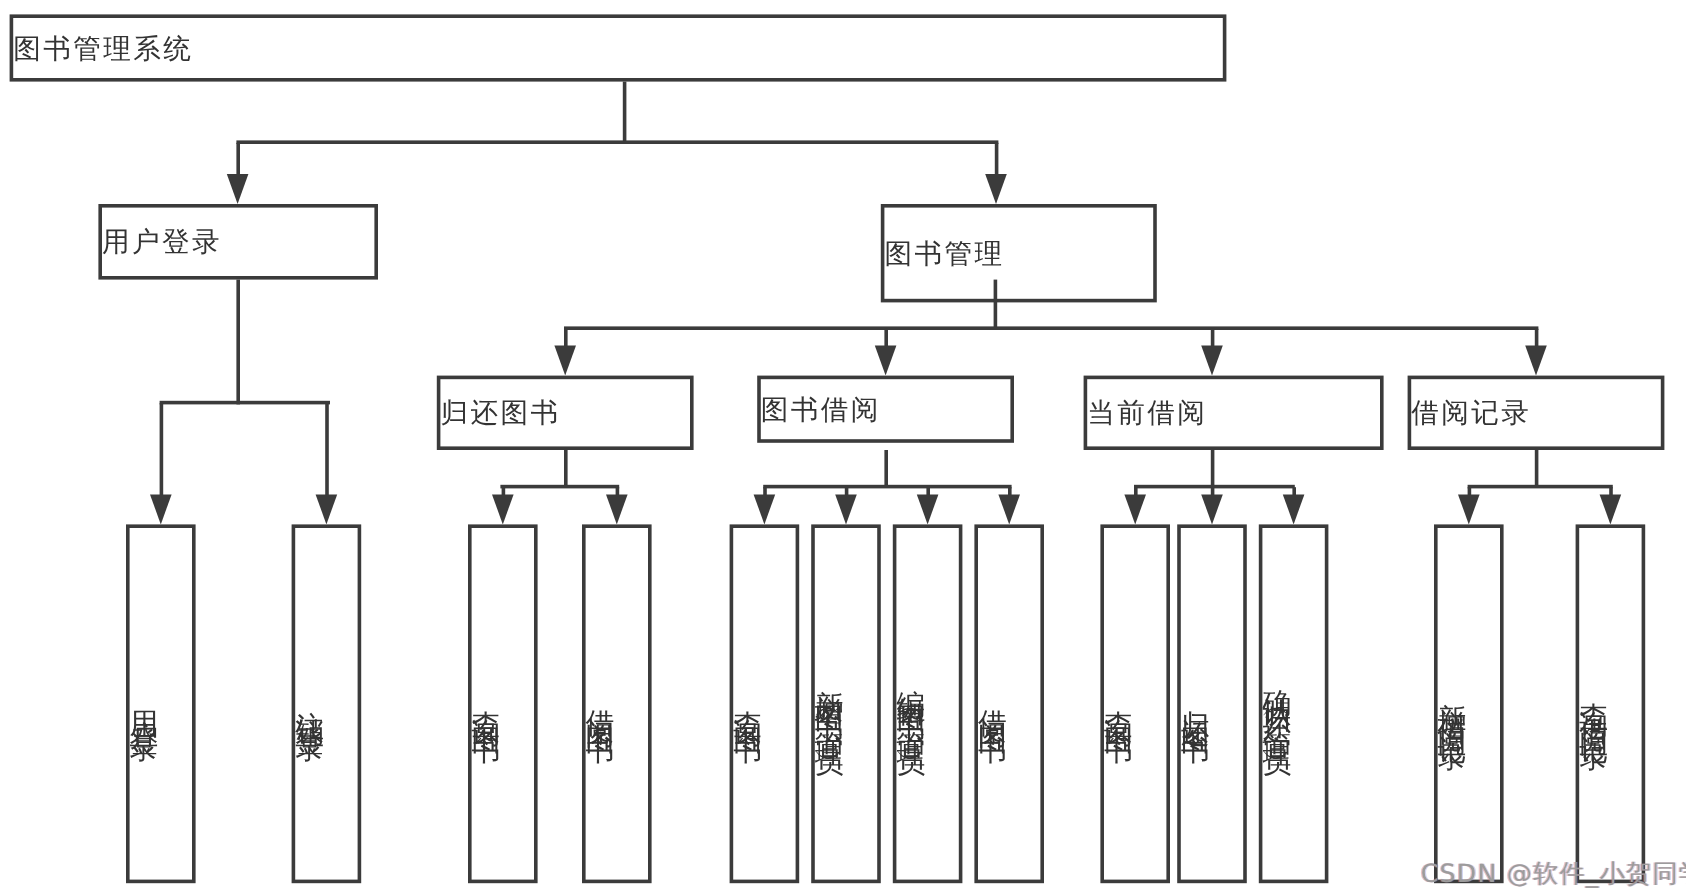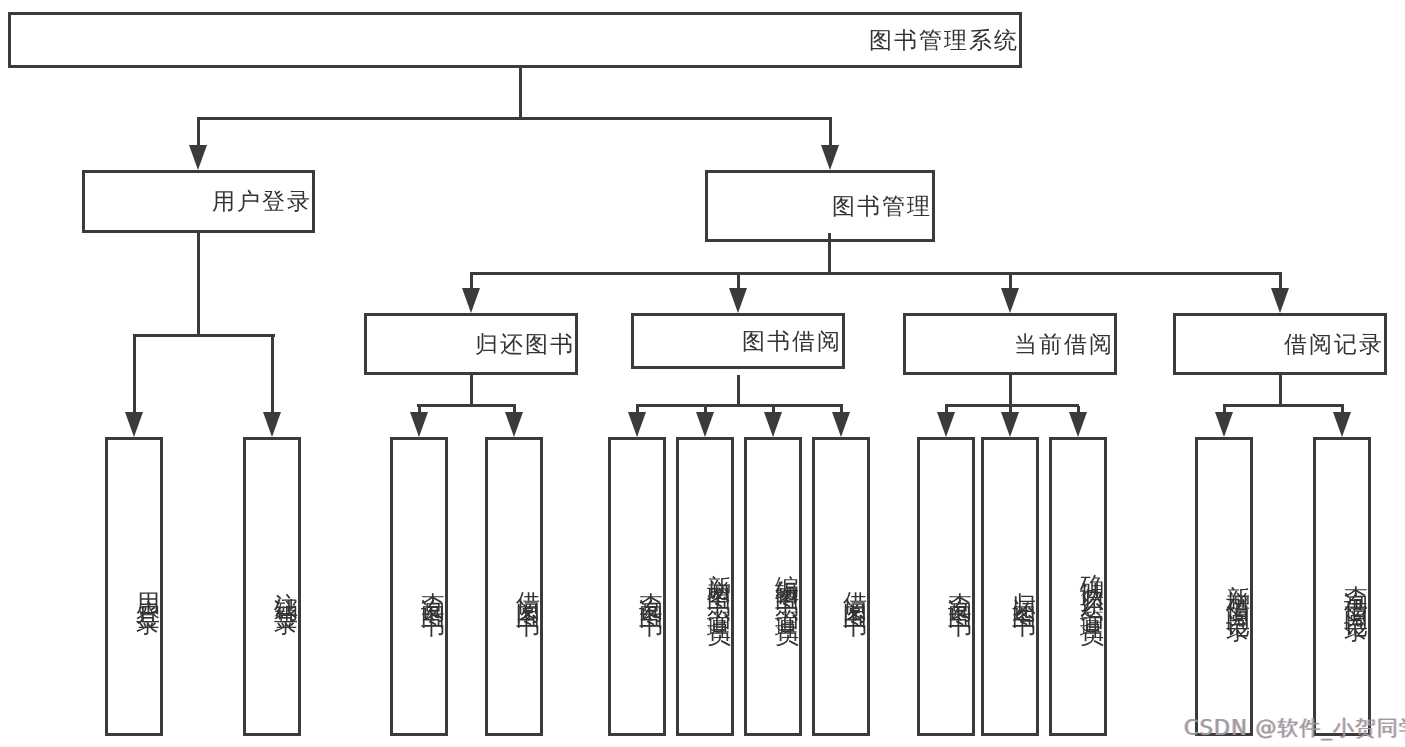--- a/index.html
+++ b/index.html
@@ -11,21 +11,21 @@
     font-family: "DejaVu Sans", "Liberation Sans", sans-serif;
     overflow: hidden;
   }
   .node {
     position: absolute;
     box-sizing: border-box;
     border: 3px solid #3b3b3b;
     background: #ffffff;
     display: flex;
     align-items: center;
-    justify-content: flex-end;
+    justify-content: flex-start;
     color: #333333;
   }
   .node .h-label {
     font-size: 23px;
     letter-spacing: 2px;
     white-space: nowrap;
   }
   .leaf { top: 437px; width: 58px; height: 299px; }
   .leaf .v-label {
     writing-mode: vertical-rl;
@@ -67,21 +67,21 @@
   <div class="vline" style="left:519px; top:68px; height:52px"></div>
   <div class="hline" style="left:197px; top:117px; width:635px"></div>
   <div class="vline" style="left:197px; top:119px; height:28px"></div>
   <div class="vline" style="left:829px; top:119px; height:28px"></div>
   <div class="arrow" style="left:189px; top:145px"></div>
   <div class="arrow" style="left:821px; top:145px"></div>
 
   <div class="node" style="left:82px; top:170px; width:233px; height:63px">
     <span class="h-label">用户登录</span>
   </div>
-  <div class="node" style="left:705px; top:170px; width:230px; height:72px">
+  <div class="node" style="left:734px; top:170px; width:230px; height:82px">
     <span class="h-label">图书管理</span>
   </div>
 
   <div class="vline" style="left:197px; top:233px; height:104px"></div>
   <div class="hline" style="left:133px; top:334px; width:142px"></div>
   <div class="vline" style="left:133px; top:336px; height:78px"></div>
   <div class="vline" style="left:271px; top:336px; height:78px"></div>
   <div class="arrow" style="left:125px; top:412px"></div>
   <div class="arrow" style="left:263px; top:412px"></div>
 
@@ -95,21 +95,21 @@
   <div class="arrow" style="left:729px; top:288px"></div>
   <div class="arrow" style="left:1001px; top:288px"></div>
   <div class="arrow" style="left:1271px; top:288px"></div>
 
   <div class="node" style="left:364px; top:313px; width:214px; height:62px">
     <span class="h-label">归还图书</span>
   </div>
   <div class="node" style="left:631px; top:313px; width:214px; height:56px">
     <span class="h-label">图书借阅</span>
   </div>
-  <div class="node" style="left:903px; top:313px; width:214px; height:62px">
+  <div class="node" style="left:903px; top:313px; width:250px; height:62px">
     <span class="h-label">当前借阅</span>
   </div>
   <div class="node" style="left:1173px; top:313px; width:214px; height:62px">
     <span class="h-label">借阅记录</span>
   </div>
 
   <div class="vline" style="left:470px; top:375px; height:31px"></div>
   <div class="hline" style="left:417px; top:404px; width:99px"></div>
   <div class="vline" style="left:418px; top:406px; height:8px"></div>
   <div class="vline" style="left:513px; top:406px; height:8px"></div>

